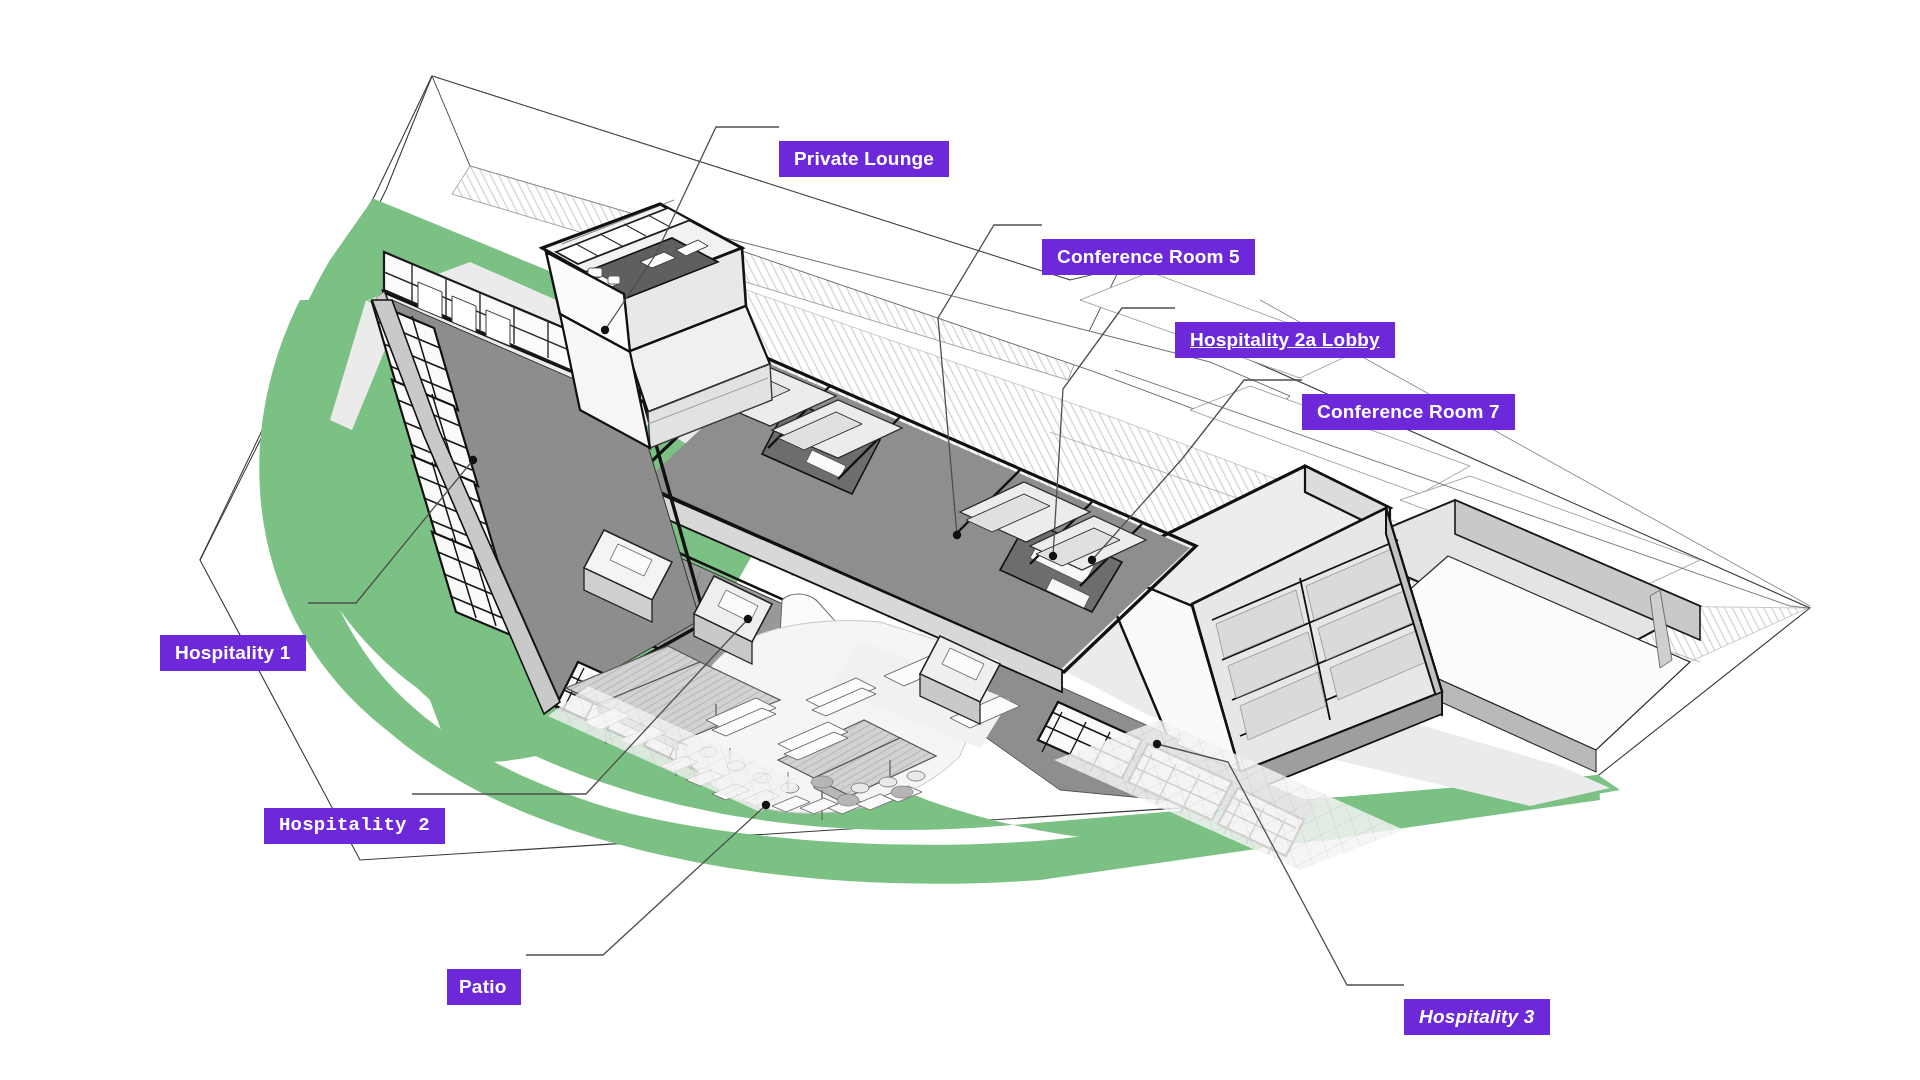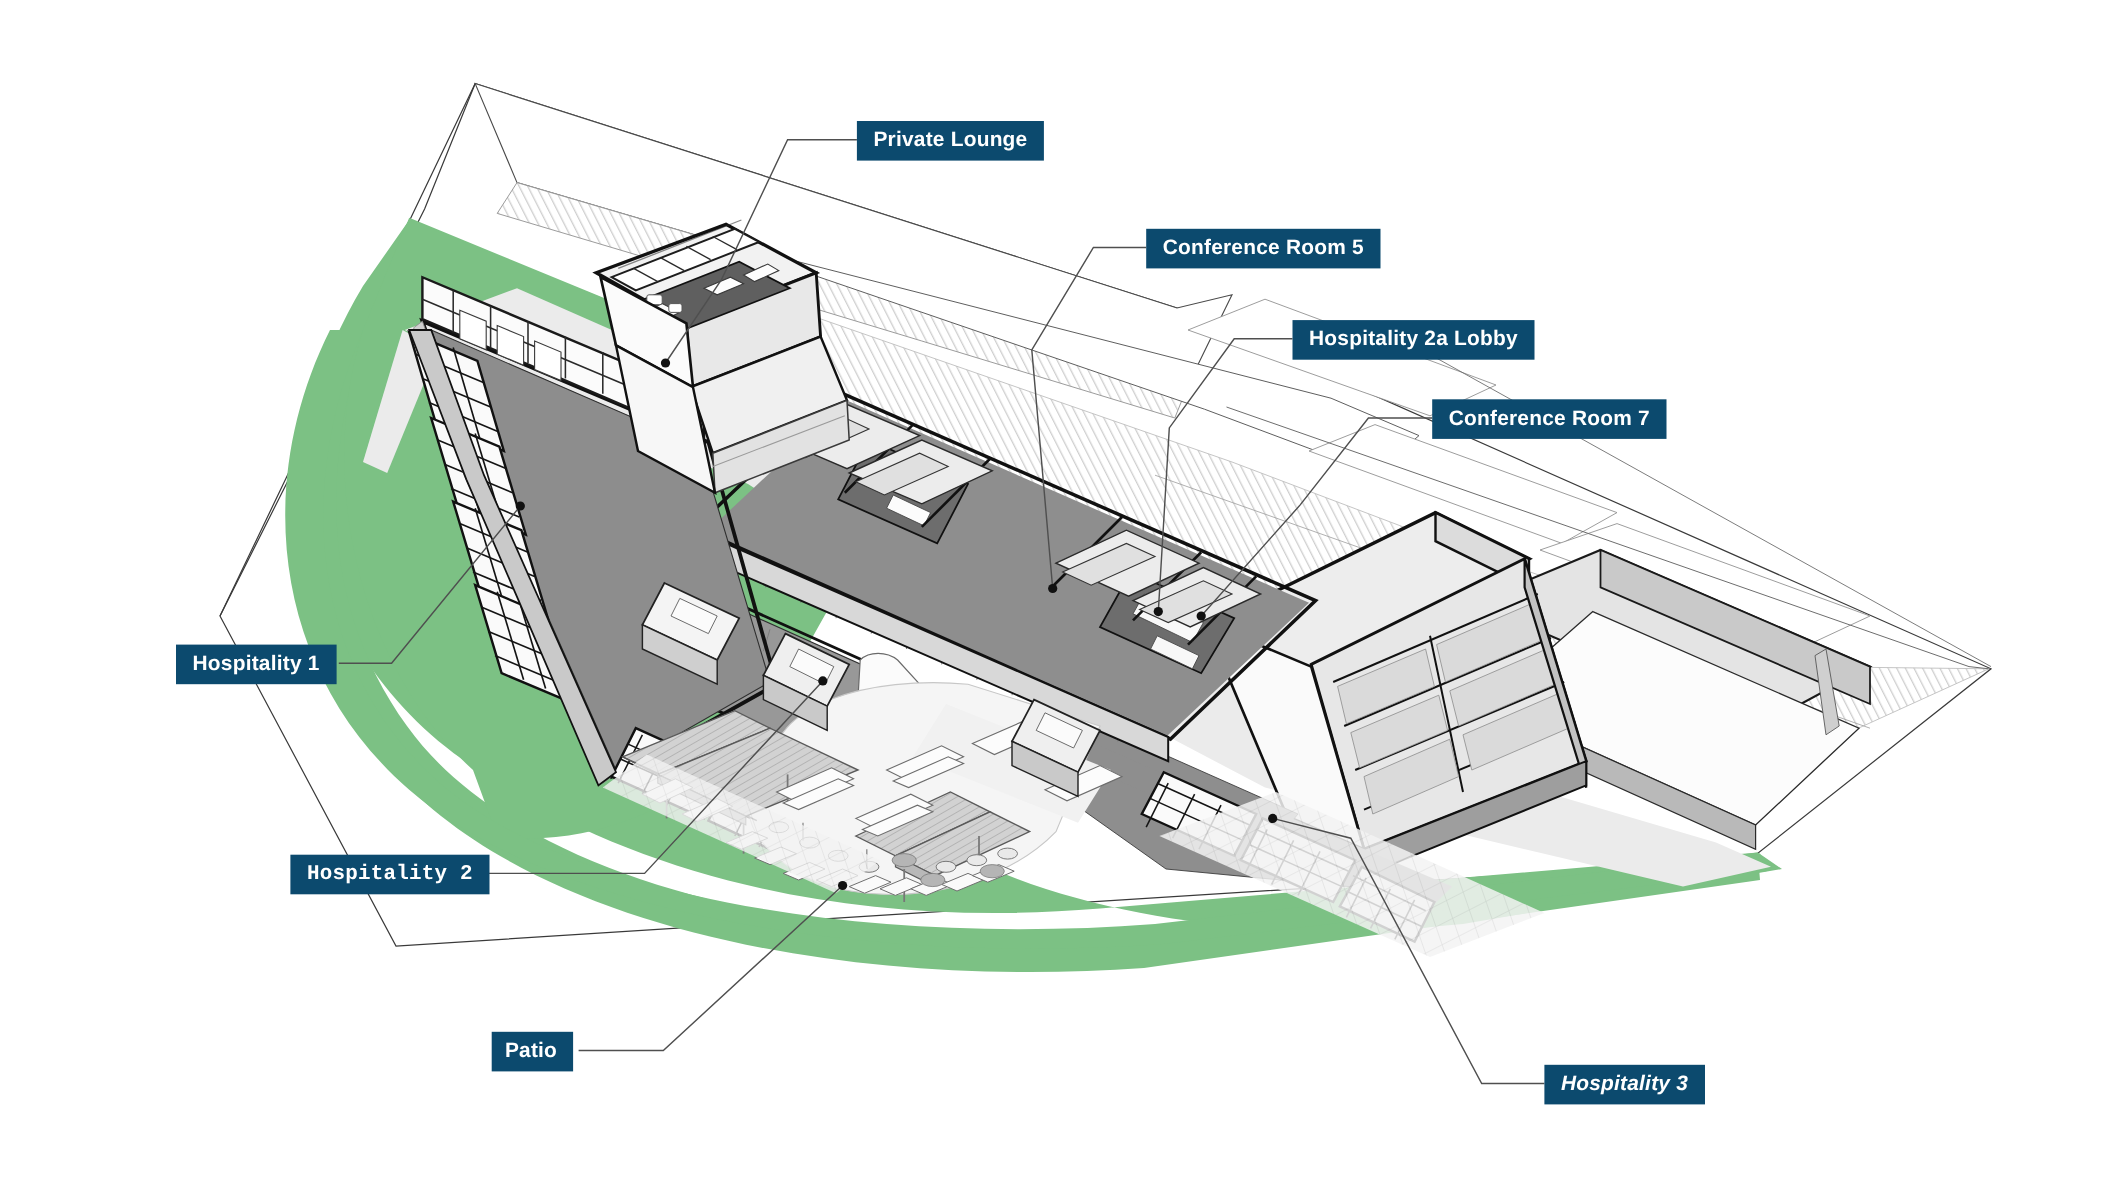--- a/index.html
+++ b/index.html
@@ -24,30 +24,31 @@
     position: absolute;
     left: 0;
     top: 0;
     width: 1920px;
     height: 1080px;
     display: block;
   }
   
   .callout {
     position: absolute;
-    background: #0c4a6e;
+    background: #6d28d9;
     color: #ffffff;
     font-size: 19px;
     font-weight: bold;
     letter-spacing: 0.2px;
     padding: 8px 15px 9px 15px;
     white-space: nowrap;
     line-height: 1;
     box-sizing: border-box;
     font-family: "Liberation Sans", sans-serif;
+    margin-top: 31px;
   }
 </style>
 </head>
 <body>
 
 <div id="stage">
 
   <svg class="plan" viewBox="0 0 1920 1080">
     <defs>
       <pattern id="roofHatch" width="7" height="7" patternUnits="userSpaceOnUse" patternTransform="rotate(-27)">
@@ -491,25 +492,25 @@
         <circle cx="1157" cy="744" r="4.2"></circle>
       </g>
 
     </g>
   </svg>
 
   <div class="callout" style="left:779px; top:110px;">Private Lounge</div>
 
   <div class="callout" style="left:1042px; top:208px;">Conference Room 5</div>
 
-  <div class="callout" style="left:1175px; top:291px;">Hospitality 2a Lobby</div>
+  <div class="callout" style="left:1175px; top:291px;text-decoration:underline;">Hospitality 2a Lobby</div>
 
   <div class="callout" style="left:1302px; top:363px;">Conference Room 7</div>
 
-  <div class="callout" style="left:160px; top:586px;">Hospitality 1</div>
+  <div class="callout" style="left:160px; top:604px;">Hospitality 1</div>
 
   <div class="callout" style="left:264px; top:777px;font-family:Liberation Mono, monospace;">Hospitality 2</div>
 
   <div class="callout" style="left:447px; top:938px;padding-left:12px;">Patio</div>
 
   <div class="callout" style="left:1404px; top:968px;font-style:italic;">Hospitality 3</div>
 
 </div>
 
 </body></html>

